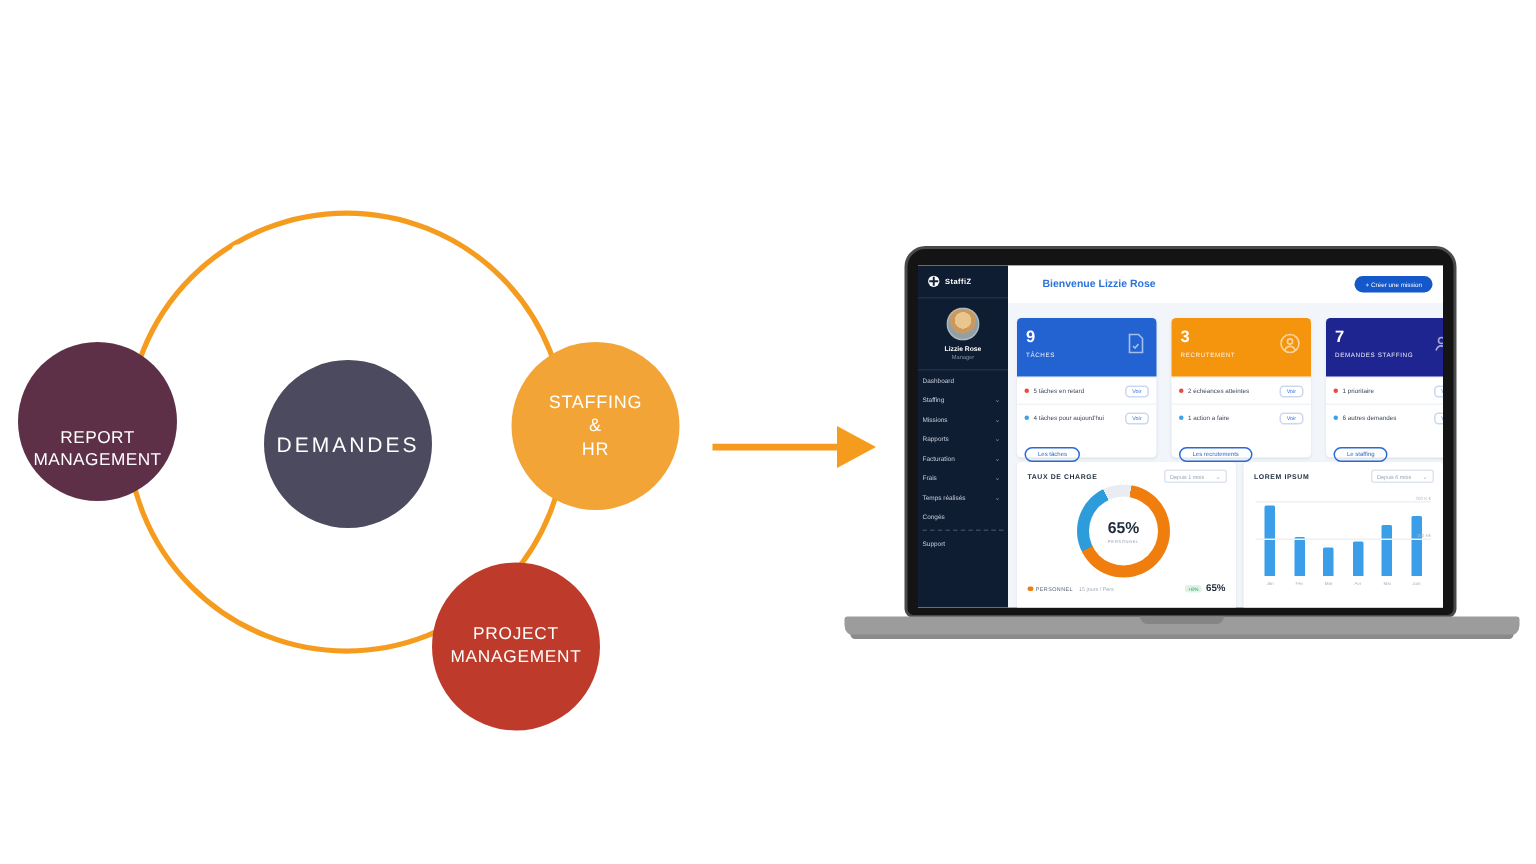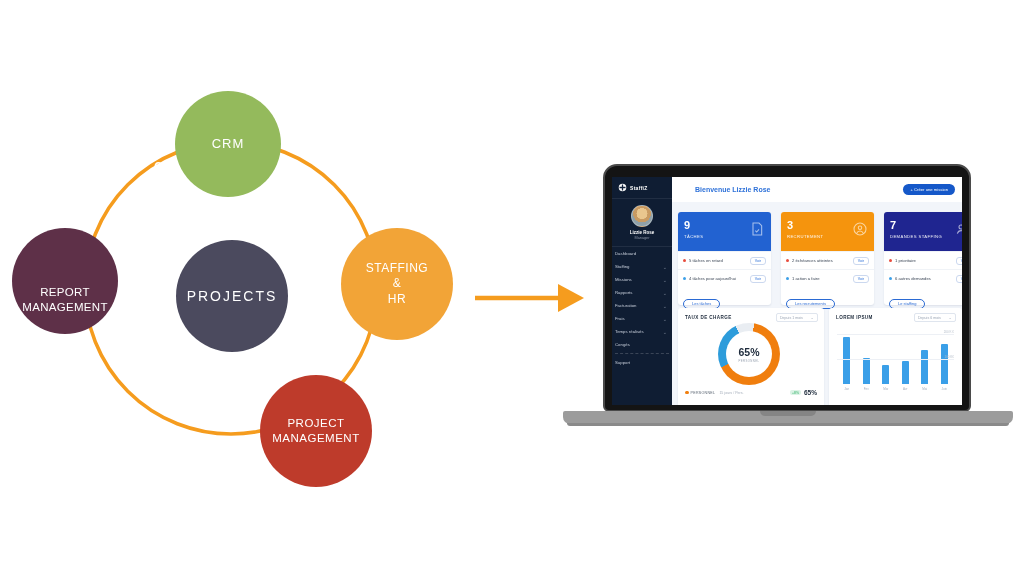--- a/index.html
+++ b/index.html
@@ -8,21 +8,21 @@
 
   
   .ring-svg{position:absolute;left:0;top:0;width:480px;height:576px;z-index:1;}
   .ghost-label{position:absolute;left:154px;top:160px;z-index:2;color:#ffffff;font-weight:bold;font-size:12px;letter-spacing:1px;}
   .node{position:absolute;border-radius:50%;display:flex;align-items:center;justify-content:center;text-align:center;z-index:3;}
   .node-label{color:#fff;white-space:pre-line;line-height:1.3;}
   .node-crm{left:175px;top:91px;width:106px;height:106px;}
   .node-crm .node-label{font-size:13px;letter-spacing:1px;}
   .node-staffing{left:341px;top:228px;width:112px;height:112px;}
   .node-staffing .node-label{font-size:12px;letter-spacing:.5px;}
-  .node-pm{left:260px;top:375px;width:112px;height:112px;}
+  .node-pm{left:288px;top:375px;width:112px;height:112px;}
   .node-pm .node-label{font-size:11.5px;letter-spacing:.5px;}
   .node-billing{left:75px;top:377px;width:108px;height:108px;}
   .node-billing .node-label{font-size:12.5px;letter-spacing:1px;}
   .node-report{left:12px;top:228px;width:106px;height:106px;}
   .node-report .node-label{font-size:11.5px;letter-spacing:.3px;margin-top:38px;}
   .node-center{left:176px;top:240px;width:112px;height:112px;}
   .node-center .node-label{font-size:14px;letter-spacing:2px;}
   .arrow-svg{position:absolute;left:470px;top:280px;width:118px;height:36px;z-index:1;}
 
   
@@ -103,38 +103,35 @@
 <body>
 
 <div class="stage">
 
   <svg class="ring-svg" viewBox="0 0 480 576">
     <circle cx="231" cy="288" r="146" fill="none" stroke-width="3.5" stroke="#F59C1E"></circle>
   </svg>
 
   <div class="ghost-label">CR</div>
 
-  <div class="node node-crm" style="background: rgb(148, 186, 92);">
-    <span class="node-label">CRM</span>
-  </div>
   <div class="node node-staffing" style="background: rgb(242, 164, 55);">
     <span class="node-label">STAFFING
 &amp;
 HR</span>
   </div>
   <div class="node node-pm" style="background: rgb(190, 59, 43);">
     <span class="node-label">PROJECT
 MANAGEMENT</span>
   </div>
   <div class="node node-report" style="background: rgb(94, 48, 72);">
     <span class="node-label">REPORT
 MANAGEMENT</span>
   </div>
   <div class="node node-center" style="background: rgb(75, 74, 94);">
-    <span class="node-label">PROJECTS</span>
+    <span class="node-label">DEMANDES</span>
   </div>
 
   <svg class="arrow-svg" viewBox="0 0 118 36">
     <line x1="5" y1="18" x2="90" y2="18" stroke-width="4.5" stroke="#F59C1E"></line>
     <polygon points="88,4 114,18 88,32" fill="#F59C1E"></polygon>
   </svg>
 
   <div class="laptop-bezel"></div>
   <div class="laptop-base"></div>
   <div class="laptop-lip"></div>

